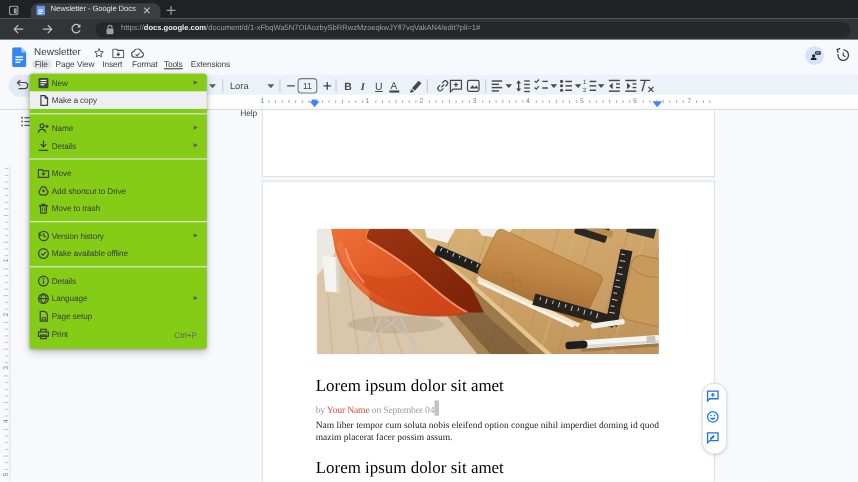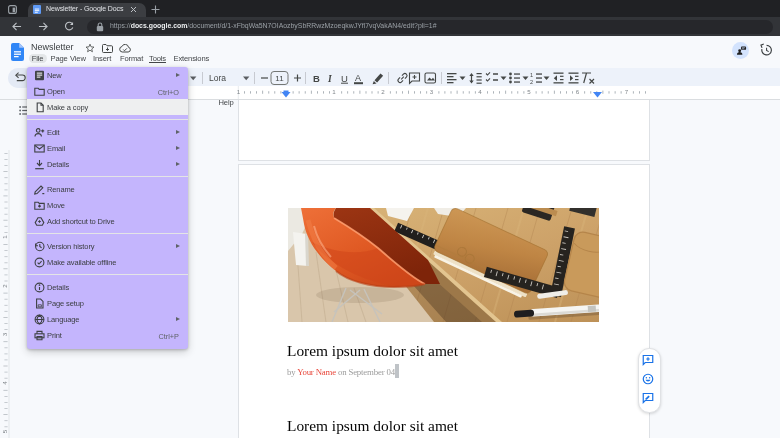--- a/index.html
+++ b/index.html
@@ -23,21 +23,21 @@
          border:1px solid #dee1e5;border-top:none;}
   #page2{left:237.5px;top:163.5px;width:410px;height:280px;background:#fff;
          border:1px solid #dee1e5;border-bottom:none;}
   .doctext{font-family:"Liberation Serif",serif;color:#050505;}
   #h1a{left:287px;top:342px;font-size:15.4px;}
   #h1b{left:287px;top:416.5px;font-size:15.4px;}
   #byline{left:287px;top:366.5px;font-size:8.8px;letter-spacing:-0.18px;color:#9c9c9c;}
   #byline .nm{color:#e8483c;}
   #body1{left:287px;top:381px;width:312px;font-size:8.6px;line-height:11px;
          color:#1c1c1c;text-align:justify;}
-  #menu{left:27px;top:67px;width:161px;background:#c4b5fd;border-radius:3px;
+  #menu{left:27px;top:67px;width:161px;background:#84cc16;border-radius:3px;
         box-shadow:0 1px 3px rgba(0,0,0,.22),0 3px 8px rgba(0,0,0,.18);
         padding:0 0 6px 0;}
   .mrow{position:relative;height:16px;}
   .mrow svg{position:absolute;left:6.5px;top:2.5px;}
   .mrow .lb{position:absolute;left:20px;top:3.8px;font-size:7.5px;letter-spacing:-0.12px;color:#3a3d40;}
   .mrow .sc{position:absolute;right:9px;top:4.5px;font-size:7.3px;color:#5f6368;}
   .mrow .ar{position:absolute;right:8px;top:5.5px;width:0;height:0;
             border-left:4px solid #5f6368;border-top:2.8px solid transparent;
             border-bottom:2.8px solid transparent;}
   .msep{height:1px;background:#e4e5e6;margin:4px 0;}
@@ -461,20 +461,21 @@
       <path d="M24 34C38 52 62 68 96 76C118 79 130 77 137 76C124 70 106 54 90 40C70 48 44 44 24 34Z" fill="#cf4519" opacity="0.55"></path>
       <path d="M20 12C25 32 34 48 48 60" fill="none" stroke="#f47f48" stroke-width="5" opacity="0.5"></path>
       <path d="M26 18C29 30 35 40 43 49" fill="none" stroke="#ffb78f" stroke-width="2" opacity="0.55"></path>
       <path d="M46 10C56 16 74 27 90 40C106 54 124 70 137 76" fill="none" stroke="#ff9e6e" stroke-width="1.8" opacity="0.85"></path>
       <path d="M48 63C60 73 82 79 106 79C118 79 130 78 137 76" fill="none" stroke="#b93d14" stroke-width="2" opacity="0.6"></path>
     </g>
   </svg>
   <div class="abs doctext" id="h1a">Lorem ipsum dolor sit amet</div>
   <div class="abs doctext" id="byline">by <span class="nm">Your Name</span> on September 04</div>
   <div class="abs" style="left:394.5px;top:364px;width:4px;height:14px;background:#bfc3c7;"></div>
+  <div class="abs doctext" id="body1">Nam liber tempor cum soluta nobis eleifend option congue nihil imperdiet doming id quod mazim placerat facer possim assum.</div>
   <div class="abs doctext" id="h1b">Lorem ipsum dolor sit amet</div>
 
   <svg class="abs" style="left:19px;top:104.5px" width="11" height="11" viewBox="0 0 11 11">
       <circle cx="1.1" cy="2" r="0.9" fill="#5f6368"></circle>
       <rect x="3.2" y="1.4" width="7.5" height="1.2" fill="#5f6368"></rect>
       <circle cx="1.1" cy="5.5" r="0.9" fill="#5f6368"></circle>
       <rect x="3.2" y="4.9" width="7.5" height="1.2" fill="#5f6368"></rect>
       <circle cx="1.1" cy="9" r="0.9" fill="#5f6368"></circle>
       <rect x="3.2" y="8.4" width="7.5" height="1.2" fill="#5f6368"></rect>
     </svg>
@@ -548,81 +549,67 @@
     <div class="mrow">
         <svg width="11" height="11" viewBox="0 0 11 11">
           <rect x="1" y="0.8" width="9" height="9.4" rx="1" fill="#404346" stroke="none"></rect>
           <rect x="2.8" y="2.6" width="5.4" height="1" fill="#fff" stroke="none"></rect>
           <rect x="2.8" y="4.6" width="5.4" height="1" fill="#fff" stroke="none"></rect>
           <rect x="2.8" y="6.6" width="3.6" height="1" fill="#fff" stroke="none"></rect>
         </svg>
         <span class="lb">New</span>
         <span class="ar"></span>
       </div>
-    <div class="mrow">
-        <svg width="11" height="11" viewBox="0 0 11 11">
-          <path d="M0.8 2.2h3.4l1 1.2h5v5.8h-9.4z"></path>
-        </svg>
-        <span class="lb">Open</span>
-        <span class="sc">Ctrl+O</span>
-      </div>
     <div class="mrow hover">
         <svg width="11" height="11" viewBox="0 0 11 11">
           <path d="M3.2 1h3.8l2.2 2.2v6.6H3.2z"></path>
           <path d="M7 1v2.2h2.2"></path>
         </svg>
         <span class="lb">Make a copy</span>
       </div>
     <div class="msep"></div>
     <div class="mrow">
         <svg width="11" height="11" viewBox="0 0 11 11">
           <circle cx="4.2" cy="3.4" r="1.8"></circle>
           <path d="M1 9.6c0-1.8 1.4-3 3.2-3s3.2 1.2 3.2 3"></path>
           <path d="M8.7 2.4v3M7.2 3.9h3" stroke-width="1.1"></path>
         </svg>
-        <span class="lb">Edit</span>
-        <span class="ar"></span>
-      </div>
-    <div class="mrow">
-        <svg width="11" height="11" viewBox="0 0 11 11">
-          <rect x="0.8" y="2" width="9.4" height="7"></rect>
-          <path d="M0.8 2.4l4.7 3.6 4.7-3.6"></path>
-        </svg>
-        <span class="lb">Email</span>
+        <span class="lb">Name</span>
         <span class="ar"></span>
       </div>
     <div class="mrow">
         <svg width="11" height="11" viewBox="0 0 11 11">
           <path d="M5.5 1v5.4M3 4l2.5 2.6L8 4"></path>
           <path d="M1.2 9.7h8.6" stroke-width="1.2"></path>
         </svg>
         <span class="lb">Details</span>
         <span class="ar"></span>
       </div>
     <div class="msep"></div>
     <div class="mrow">
         <svg width="11" height="11" viewBox="0 0 11 11">
-          <path d="M1.2 7.8L7 2l1.8 1.8-5.8 5.8-2.3 0.5z"></path>
-          <path d="M8.3 9.6h2" stroke-width="1.2"></path>
-        </svg>
-        <span class="lb">Rename</span>
-      </div>
-    <div class="mrow">
-        <svg width="11" height="11" viewBox="0 0 11 11">
           <path d="M0.8 2.2h3.4l1 1.2h5v5.8h-9.4z"></path>
           <path d="M5.5 4.6v3M4 6.1h3" stroke-width="1.1"></path>
         </svg>
         <span class="lb">Move</span>
       </div>
     <div class="mrow">
         <svg width="11" height="11" viewBox="0 0 11 11">
           <path d="M4 1.2h3l2.8 4.8-1.5 2.6H2.7L1.2 6z" transform="translate(0,0.6)"></path>
           <path d="M5.5 4.2v2.6M4.2 5.5h2.6" stroke-width="1.1"></path>
         </svg>
         <span class="lb">Add shortcut to Drive</span>
+      </div>
+    <div class="mrow">
+        <svg width="11" height="11" viewBox="0 0 11 11">
+          <path d="M2.6 3h5.8l-0.5 6.8H3.1z"></path>
+          <path d="M1.6 3h7.8M4.2 3V1.8h2.6V3"></path>
+          <path d="M4.4 4.6v3.4M6.6 4.6v3.4" stroke-width="0.8"></path>
+        </svg>
+        <span class="lb">Move to trash</span>
       </div>
     <div class="msep"></div>
     <div class="mrow">
         <svg width="11" height="11" viewBox="0 0 11 11">
           <circle cx="5.8" cy="5.5" r="4.2"></circle>
           <path d="M5.8 3v2.5l1.8 1.2"></path>
           <path d="M1.6 2.4v2.4h2.4" stroke-width="1.1"></path>
         </svg>
         <span class="lb">Version history</span>
         <span class="ar"></span>
@@ -638,35 +625,35 @@
     <div class="mrow">
         <svg width="11" height="11" viewBox="0 0 11 11">
           <circle cx="5.5" cy="5.5" r="4.4"></circle>
           <path d="M5.5 5v3" stroke-width="1.1"></path>
           <circle cx="5.5" cy="3.2" r="0.3" stroke-width="1.1"></circle>
         </svg>
         <span class="lb">Details</span>
       </div>
     <div class="mrow">
         <svg width="11" height="11" viewBox="0 0 11 11">
+          <circle cx="5.5" cy="5.5" r="4.4"></circle>
+          <path d="M1.2 5.5h8.6M5.5 1.2c3.4 2.6 3.4 6 0 8.6c-3.4-2.6-3.4-6 0-8.6z"></path>
+        </svg>
+        <span class="lb">Language</span>
+        <span class="ar"></span>
+      </div>
+    <div class="mrow">
+        <svg width="11" height="11" viewBox="0 0 11 11">
           <path d="M2.6 1h4l2.4 2.4v6.6H2.6z"></path>
           <path d="M4.2 6.8h3.2v2h-3.2z" stroke-width="0.8"></path>
         </svg>
         <span class="lb">Page setup</span>
       </div>
     <div class="mrow">
         <svg width="11" height="11" viewBox="0 0 11 11">
-          <circle cx="5.5" cy="5.5" r="4.4"></circle>
-          <path d="M1.2 5.5h8.6M5.5 1.2c3.4 2.6 3.4 6 0 8.6c-3.4-2.6-3.4-6 0-8.6z"></path>
-        </svg>
-        <span class="lb">Language</span>
-        <span class="ar"></span>
-      </div>
-    <div class="mrow">
-        <svg width="11" height="11" viewBox="0 0 11 11">
           <rect x="1" y="3.8" width="9" height="4"></rect>
           <path d="M3 3.8V1.4h5v2.4M3 6.6h5v3.2H3z"></path>
         </svg>
         <span class="lb">Print</span>
         <span class="sc">Ctrl+P</span>
       </div>
   </div>
 </div>
 
 </body></html>

